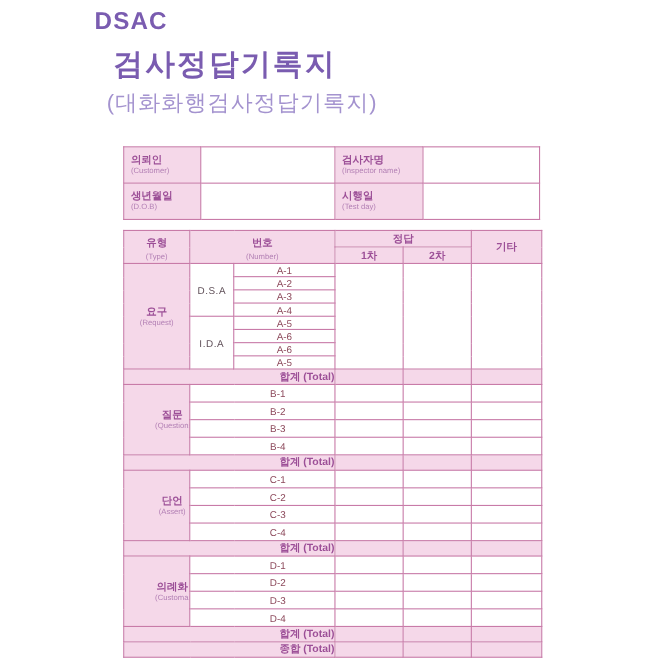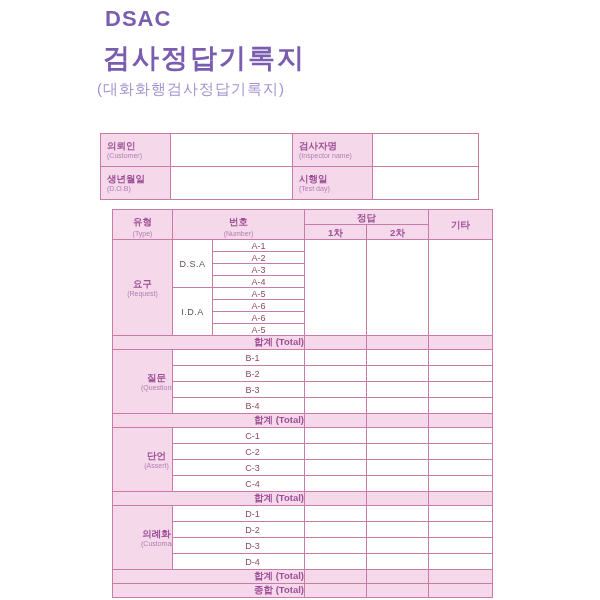--- a/index.html
+++ b/index.html
@@ -2,32 +2,32 @@
 <html><head>
 <meta charset="utf-8">
 <style>
   html,body{margin:0;padding:0;}
   body{
     width:600px;height:600px;background:#ffffff;position:relative;
     font-family:"Liberation Sans", sans-serif;overflow:hidden;
   }
   .abs{position:absolute;}
   
-  .logo{left:105px;top:6px;font-size:22px;font-weight:bold;color:#7a5cb0;letter-spacing:1px;}
+  .logo{left:86px;top:6px;font-size:22px;font-weight:bold;color:#7a5cb0;letter-spacing:1px;}
   .title{left:103px;top:40px;font-size:27px;font-weight:bold;color:#7a5cb0;letter-spacing:2px;}
-  .subtitle{left:97px;top:80px;font-size:15px;color:#a493cf;letter-spacing:1px;}
+  .subtitle{left:97px;top:80px;font-size:20px;color:#a493cf;letter-spacing:1px;}
   
   table{border-collapse:collapse;table-layout:fixed;}
   td{border:1px solid #c87ba8;padding:0;overflow:hidden;}
   .pink{background:#f5d8e9;}
   .white{background:#ffffff;}
   .ko{font-size:9.5px;font-weight:bold;color:#9c4f97;line-height:11px;display:block;}
   .en{font-size:7px;color:#b27fb4;line-height:9px;display:block;font-weight:normal;}
   
-  .info-table{left:100px;top:133px;width:378px;}
+  .info-table{left:112px;top:133px;width:378px;}
   .info-table td{height:32px;}
   .info-table td.lbl{padding-left:6px;vertical-align:middle;}
   
   .main-table{left:112px;top:209px;width:380px;}
   .main-table td{text-align:center;vertical-align:middle;}
   .hdr .ko{display:inline;}
   .r15 td{height:14px;}
   .ra td{height:11px;}
   .rt td{height:12px;text-align:right;}
   .rb td{height:15px;padding-left:28px;}

